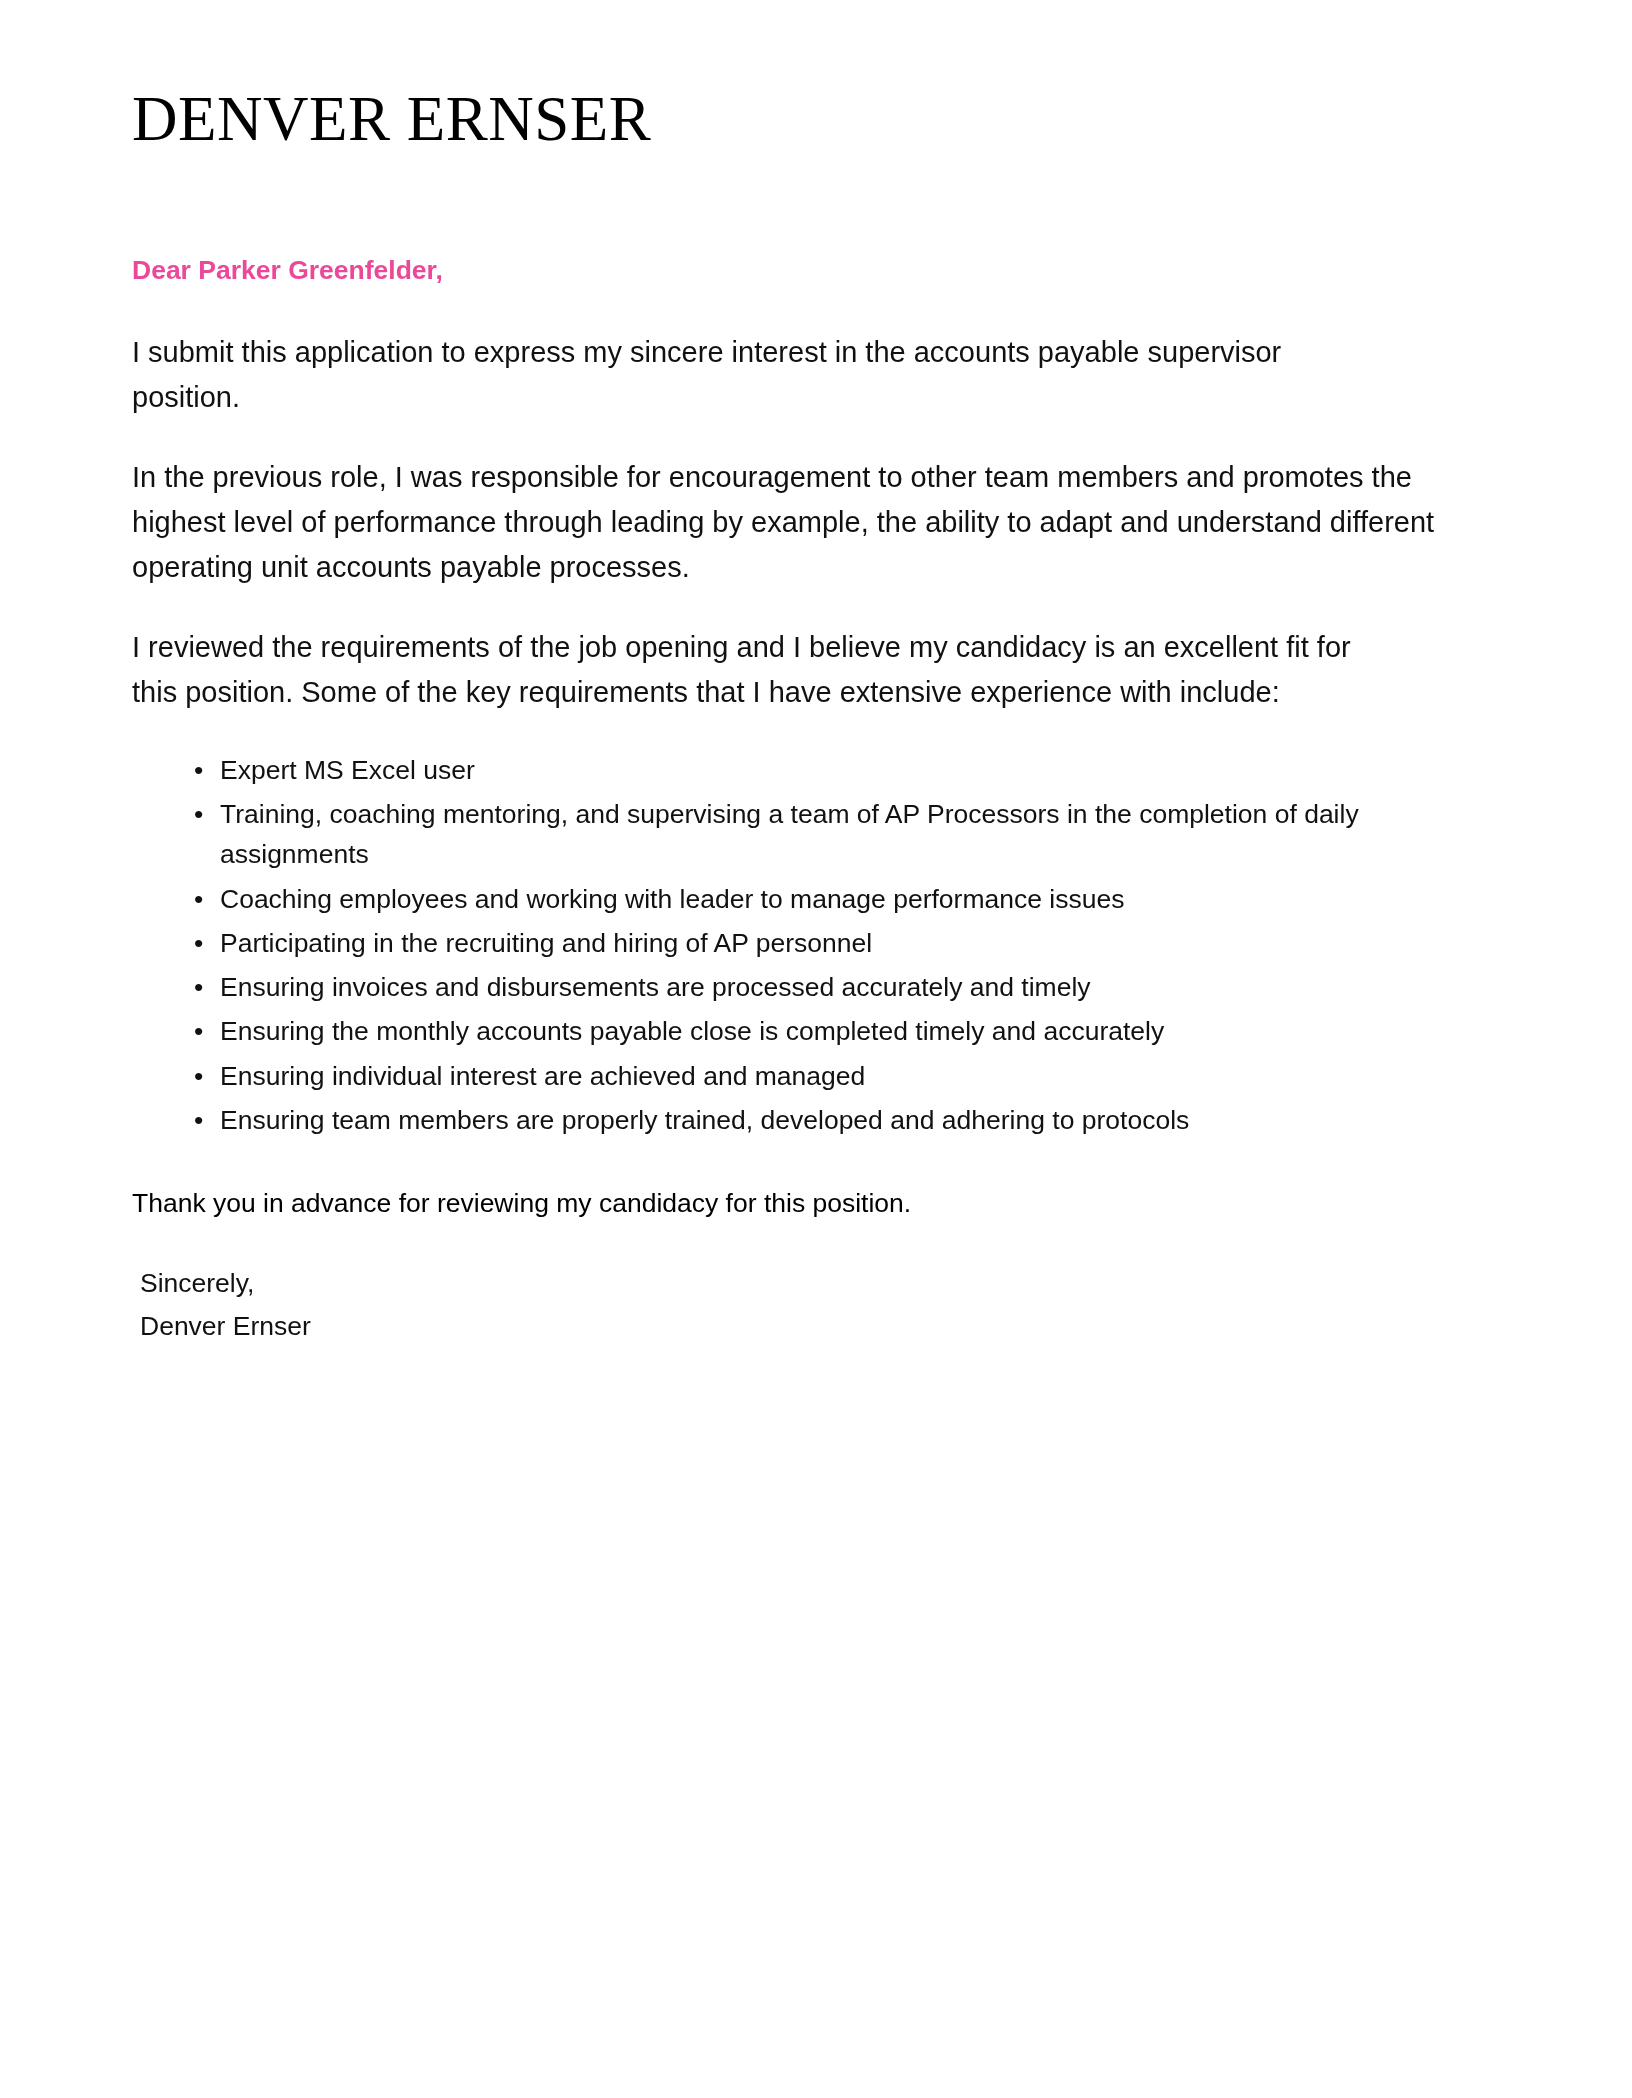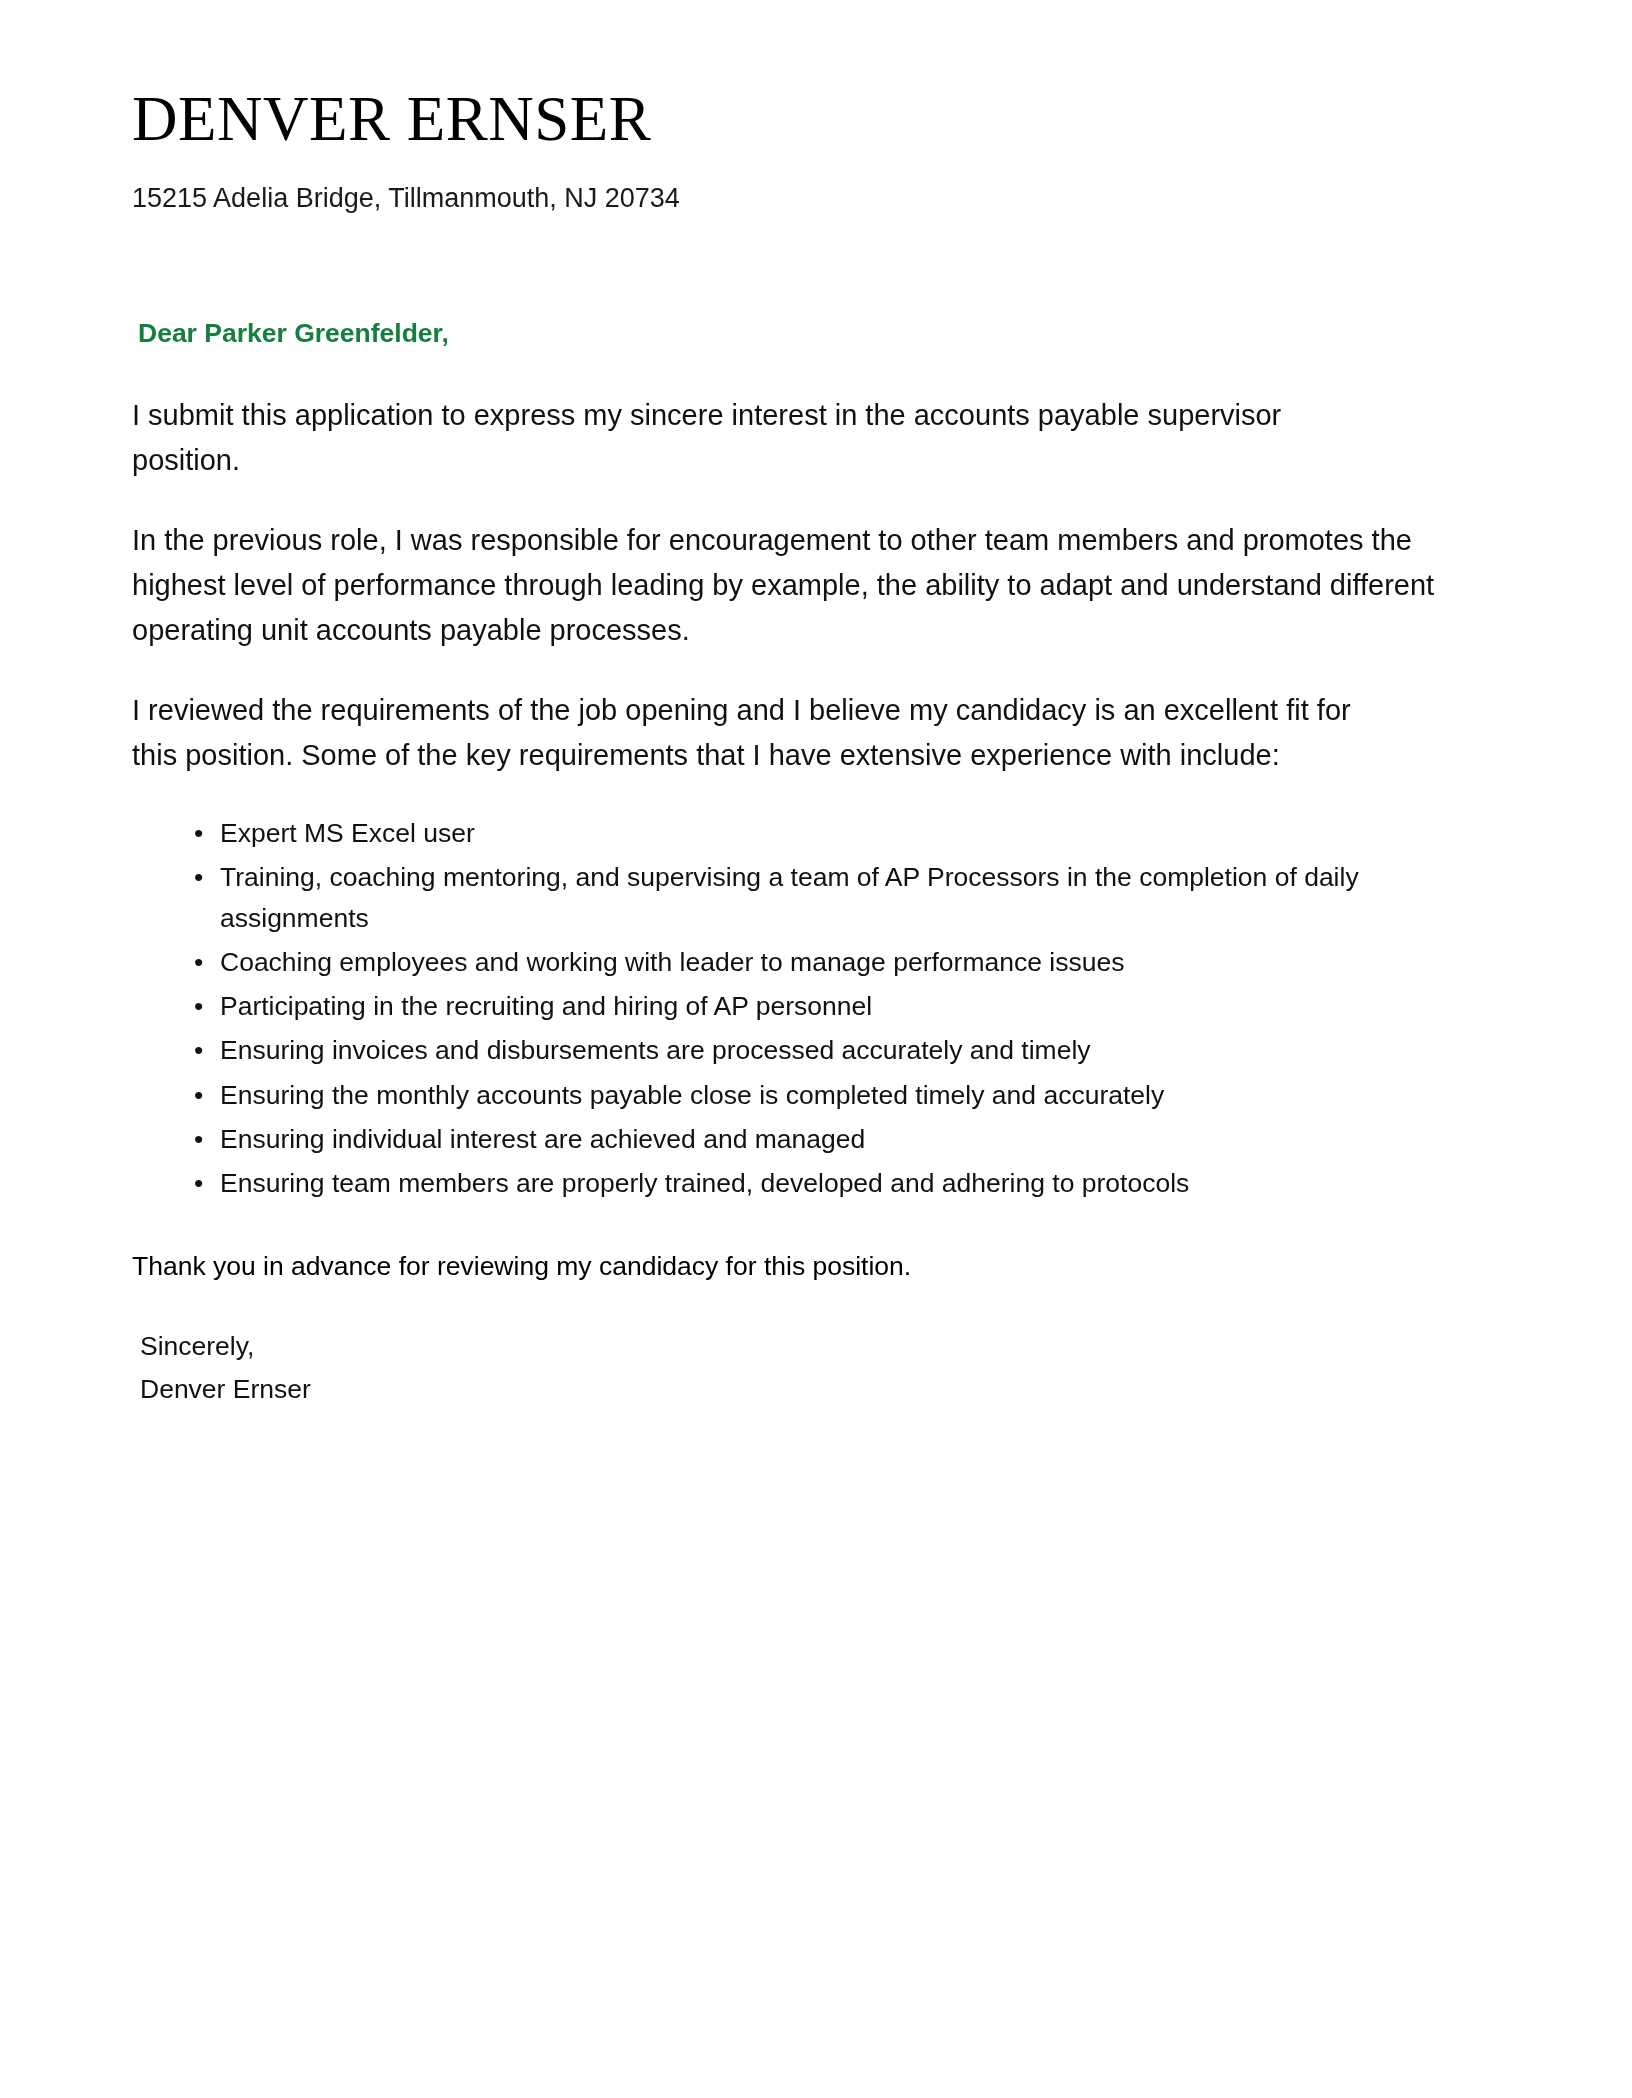--- a/index.html
+++ b/index.html
@@ -58,22 +58,22 @@
   
   .body-block {
     margin-top: 96px;
     max-width: 1325px;
   }
 
   .salutation {
     font-size: 26.5px;
     line-height: 1.5;
     font-weight: 700;
-    margin: 0 0 40px 6px;
-    color: #15803d;
+    margin: 0 0 40px 0;
+    color: #ec4899;
   }
 
   .para {
     font-size: 29px;
     line-height: 1.55;
     font-weight: 400;
     margin: 0 0 35px 0;
     color: #111111;
   }
 
@@ -126,21 +126,20 @@
   }
 </style>
 </head>
 <body>
 
 <div class="page">
   <div class="letter">
 
     <div class="header">
       <h1 class="candidate-name">DENVER ERNSER</h1>
-      <div class="candidate-address">15215 Adelia Bridge, Tillmanmouth, NJ 20734</div>
     </div>
 
     <div class="body-block">
 
       <p class="salutation">Dear Parker Greenfelder,</p>
 
       <p class="para para-narrow">I submit this application to express my sincere interest in the accounts payable supervisor position.</p>
 
       <p class="para">In the previous role, I was responsible for encouragement to other team members and promotes the highest level of performance through leading by example, the ability to adapt and understand different operating unit accounts payable processes.</p>
 

